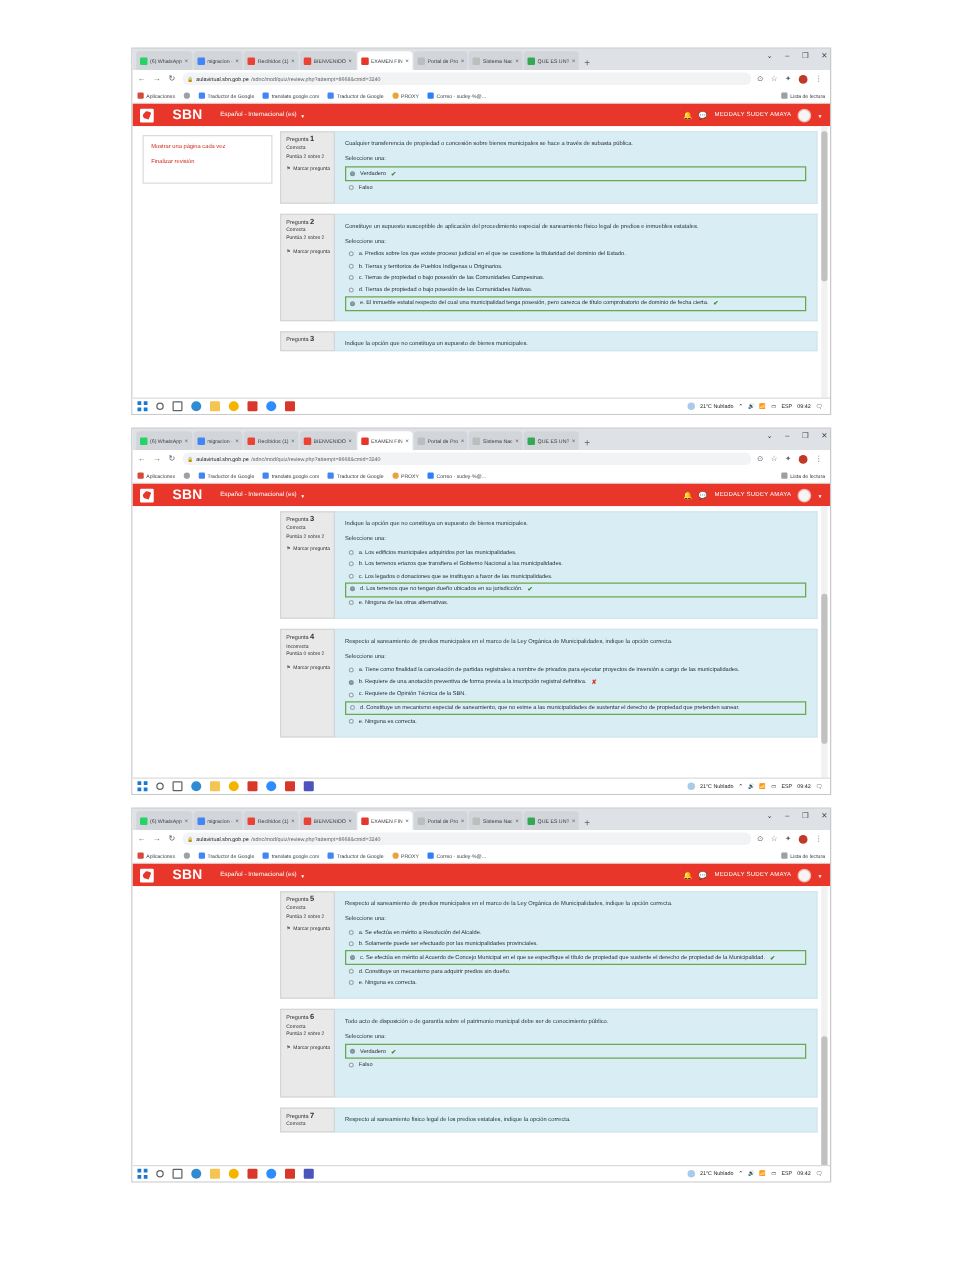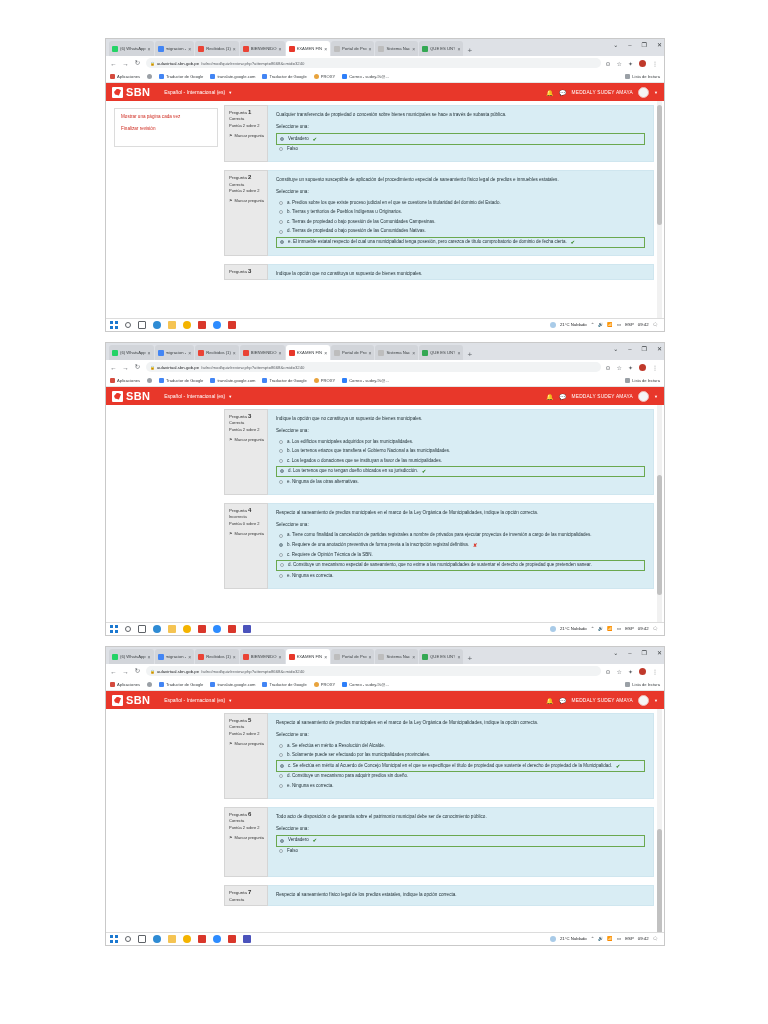--- a/index.html
+++ b/index.html
@@ -121,21 +121,21 @@
 
   
   .mheader {
     height: 18px;
     background: #e8372a;
     display: flex;
     align-items: center;
     padding: 0 6px;
     position: relative;
   }
-  .brand { display:flex; align-items:center; gap:3px; }
+  .brand { display:flex; align-items:center; gap:15px; }
   .brand-mark {
     width: 11px; height: 11px;
     background:#ffffff;
     display:flex; align-items:center; justify-content:center;
     border-radius:1px;
   }
   .brand-mark i {
     display:block; width:7px; height:7px;
     background:#e8372a;
     clip-path: polygon(0 50%, 45% 0, 100% 25%, 70% 100%, 15% 85%);

